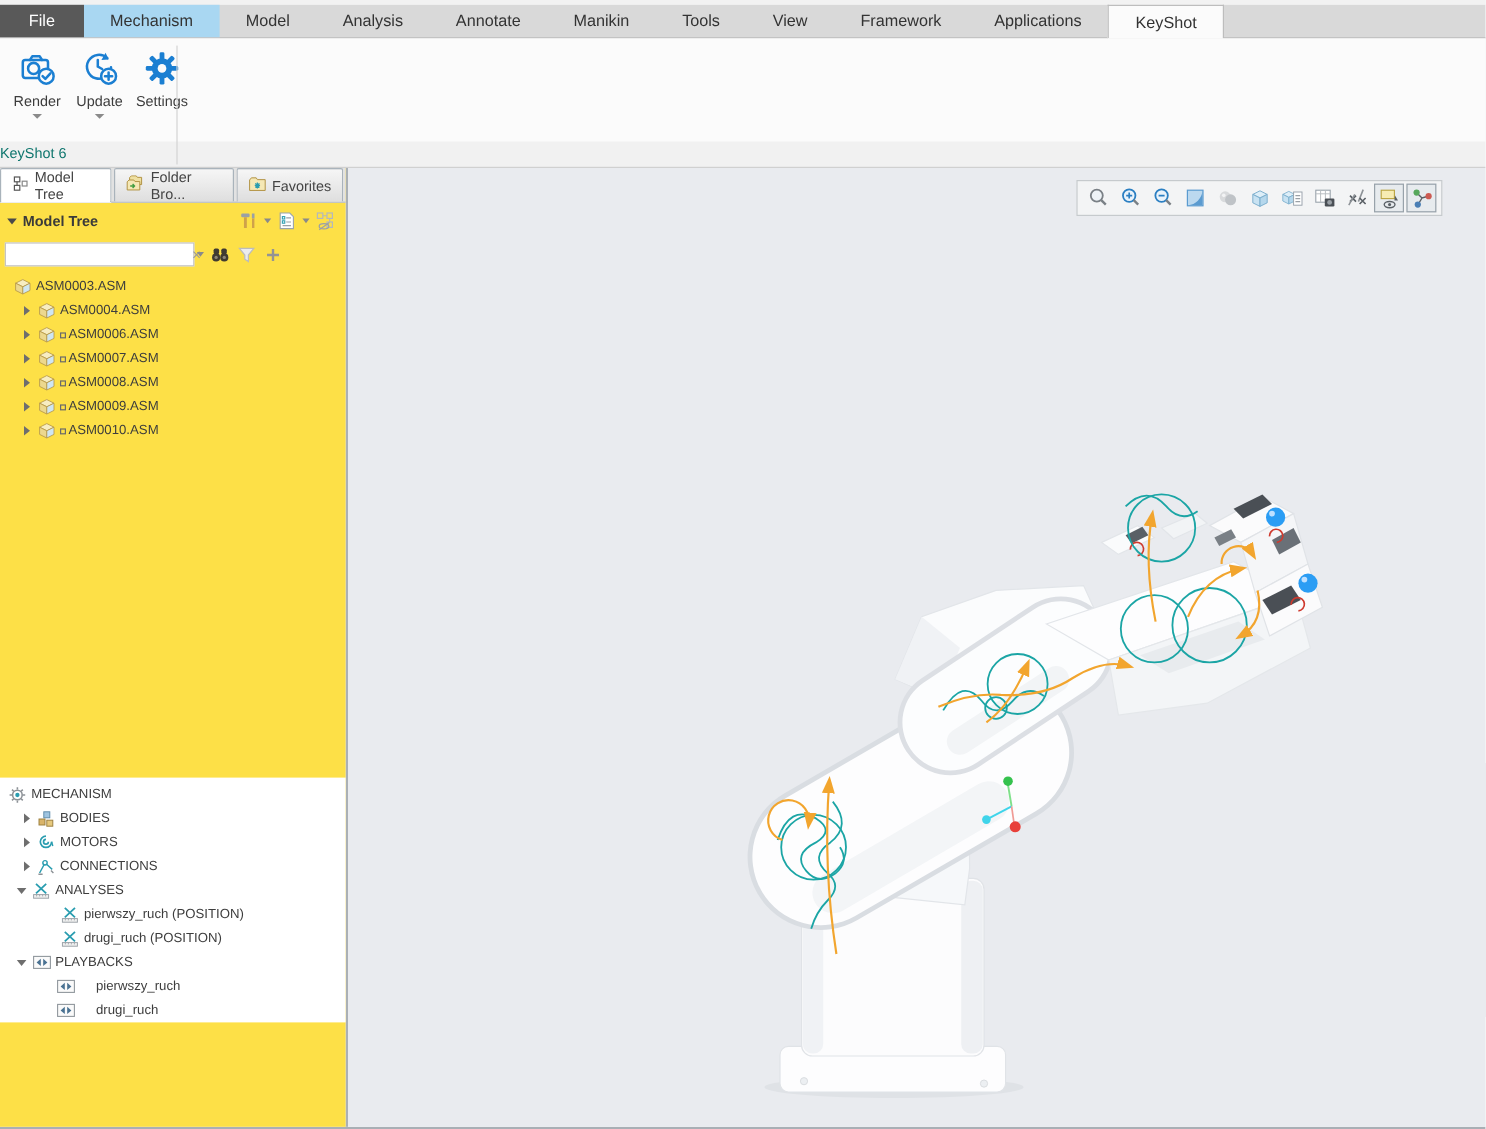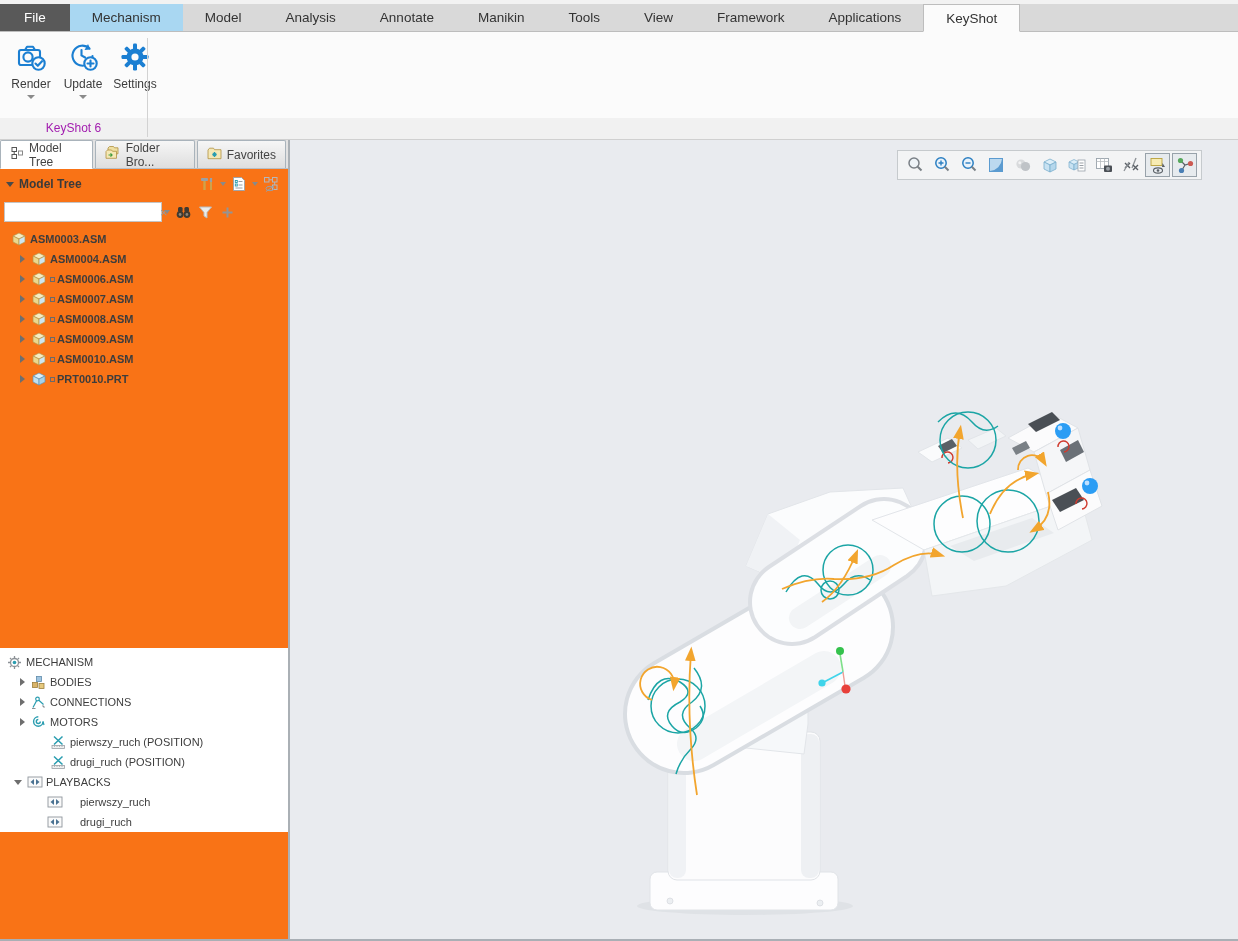--- a/index.html
+++ b/index.html
@@ -19,25 +19,25 @@
   .ribbonwrap { position:relative; background:#fbfbfb; }
   .ribbon { height:86px; display:flex; }
   .rgroup { display:flex; padding:4px 6px 0 8px; gap:6px; }
   .rbtn { width:46px; display:flex; flex-direction:column; align-items:center; padding-top:4px; }
   .rbtn .ricon { height:34px; display:flex; align-items:center; justify-content:center; }
   .rbtn .rlabel { font-size:12px; color:#3c3c3c; margin-top:3px; }
   .rbtn .caret { margin-top:4px; width:0; height:0; border-left:4px solid transparent; border-right:4px solid transparent; border-top:4px solid #8a8a8a; }
   .rbtn .caret.none { border:none; height:4px; }
   .vsep { position:absolute; left:147px; top:6px; bottom:3px; width:1px; background:#d2d2d2; }
   .groupstrip { height:22px; background:#f1f1f1; position:relative; border-bottom:1px solid #d0d0d0; }
-  .grouplabel { position:absolute; left:0; width:147px; text-align:center; font-size:12px; color:#a21caf; line-height:21px; }
+  .grouplabel { position:absolute; left:0; width:147px; font-size:12px; color:#0f766e; line-height:21px; }
 
   
   .main { height:801px; display:flex; border-bottom:2px solid #a9afb5; }
-  .panel { width:288px; background:#f97316; position:relative; flex:none; }
+  .panel { width:288px; background:#fde047; position:relative; flex:none; }
   .divider { width:2px; background:#aab0b5; flex:none; }
   .viewport { flex:1; position:relative; background:#e9ebef; overflow:hidden; }
 
   
   .ptabs { height:29px; background:#e2e2e2; display:flex; align-items:flex-end; padding-left:0; border-bottom:1px solid #b9bfc5; }
   .ptab { height:28px; display:flex; align-items:center; gap:5px; padding:0 9px; font-size:12px; color:#444;
           background:linear-gradient(#f6f6f6,#dedede); border:1px solid #a9b3bb; border-bottom:none; border-radius:2px 2px 0 0; margin-right:2px; }
   .ptab.active { background:#fff; height:29px; margin-bottom:-1px; border-bottom:1px solid #fff; z-index:2; }
 
   
@@ -47,21 +47,21 @@
   .hicon { display:flex; align-items:center; justify-content:center; width:22px; height:22px; }
   .tri-down { width:0; height:0; border-left:4px solid transparent; border-right:4px solid transparent; border-top:5px solid #4a4a4a; }
   .tri-mini { width:0; height:0; border-left:3.5px solid transparent; border-right:3.5px solid transparent; border-top:4px solid #8a8a8a; margin:0 2px; }
   .searchrow { height:26px; display:flex; align-items:center; padding:0 4px; }
   .sbox { width:158px; height:20px; border:1px solid #c4c4c4; background:#fff; display:flex; align-items:center; }
   .sbox input { flex:1; border:none; outline:none; height:16px; font-size:11px; padding:0 4px; font-family:"Liberation Sans",sans-serif; }
   .clr { color:#9a9a9a; font-size:13px; padding:0 5px; line-height:1; }
   .srow-icon { display:flex; align-items:center; justify-content:center; width:22px; height:22px; }
 
   
-  .tree { padding-top:4px;font-weight:bold; }
+  .tree { padding-top:4px; }
   .trow { display:flex; align-items:center; height:20px; font-size:11px; color:#3d3d3d; white-space:nowrap; }
   .trow .arrow { width:16px; display:flex; justify-content:center; flex:none; }
   .arr-c { width:0; height:0; border-top:4px solid transparent; border-bottom:4px solid transparent; border-left:5px solid #6e6e6e; }
   .arr-e { width:0; height:0; border-left:4px solid transparent; border-right:4px solid transparent; border-top:5px solid #6e6e6e; }
   .ticon { width:17px; display:flex; justify-content:center; flex:none; margin-right:3px; }
   .marker { width:5px; height:5px; border:1px solid #6a6a6a; display:inline-block; margin-right:2px; flex:none; }
   .p10 { padding-left:10px; } .p14 { padding-left:14px; } .p6 { padding-left:6px; }
   .p50 { padding-left:50px;align-items:center; } .p46 { padding-left:46px;gap:14px; }
 
   .mech { position:absolute; left:0; right:0; top:508px; }
@@ -345,34 +345,20 @@
           <span class="ticon">
             <svg width="14" height="14" viewBox="0 0 14 14" stroke="#b5974a" stroke-width="0.7">
               <polygon points="7,1 13,4 7,7 1,4" fill="#f7edc2"></polygon>
                 <polygon points="1,4 7,7 7,13 1,10" fill="#ecd88e"></polygon>
                 <polygon points="13,4 7,7 7,13 13,10" fill="#cfe6f2"></polygon>
             </svg>
           </span>
           <span class="marker"></span>
           <span>ASM0010.ASM</span>
         </div>
-        <div class="trow p14">
-          <span class="arrow">
-              <span class="arr-c"></span>
-            </span>
-          <span class="ticon">
-            <svg width="14" height="14" viewBox="0 0 14 14" stroke="#5f93b5" stroke-width="0.7">
-              <polygon points="7,1 13,4 7,7 1,4" fill="#ddeffa"></polygon>
-                <polygon points="1,4 7,7 7,13 1,10" fill="#bfe0f2"></polygon>
-                <polygon points="13,4 7,7 7,13 13,10" fill="#a6d2ea"></polygon>
-            </svg>
-          </span>
-          <span class="marker"></span>
-          <span>PRT0010.PRT</span>
-        </div>
       </div>
 
       <div class="mech">
         <div class="mechrows">
           <div class="trow p6">
             <span class="ticon">
               <svg width="15" height="15" viewBox="0 0 15 15" fill="none">
                 <circle cx="7.5" cy="7.5" r="4" stroke="#8c9196" stroke-width="1.3"></circle>
                 <g stroke="#8c9196" stroke-width="1.3">
                   <path d="M7.5 1 v2 M7.5 12 v2 M1 7.5 h2 M12 7.5 h2 M3 3 l1.4 1.4 M10.6 10.6 l1.4 1.4 M12 3 l-1.4 1.4 M4.4 10.6 L3 12"></path>
@@ -393,40 +379,53 @@
                 <rect x="8" y="8.5" width="5" height="5" fill="#e6c97e" stroke="#9c7f3e" stroke-width="0.8"></rect>
               </svg>
             </span>
             <span>BODIES</span>
           </div>
           <div class="trow p14">
             <span class="arrow">
                 <span class="arr-c"></span>
               </span>
             <span class="ticon">
+              <svg width="15" height="15" viewBox="0 0 15 15" fill="none" stroke="#2a9db0" stroke-width="1.4">
+                <path d="M12 6.5 a4.7 4.7 0 1 1 -4.7 -4.7"></path>
+                <path d="M9.3 6.5 a2 2 0 1 1 -2 -2"></path>
+                <path d="M12 6.5 l1 3.5" stroke-width="1.2"></path>
+              </svg>
+            </span>
+            <span>MOTORS</span>
+          </div>
+          <div class="trow p14">
+            <span class="arrow">
+                <span class="arr-c"></span>
+              </span>
+            <span class="ticon">
               <svg width="15" height="15" viewBox="0 0 15 15" fill="none" stroke="#2a9db0" stroke-width="1.2">
                 <path d="M2 12.5 L6.5 4 L12.5 9.5"></path>
                 <circle cx="6.5" cy="4" r="1.8" fill="#fff"></circle>
                 <path d="M1 13.5 h3.5 M11.5 10.5 l2 2" stroke="#8c9196"></path>
               </svg>
             </span>
             <span>CONNECTIONS</span>
           </div>
-          <div class="trow p14">
+          <div class="trow p10">
             <span class="arrow">
-                <span class="arr-c"></span>
+                <span class="arr-e"></span>
               </span>
             <span class="ticon">
-              <svg width="15" height="15" viewBox="0 0 15 15" fill="none" stroke="#2a9db0" stroke-width="1.4">
-                <path d="M12 6.5 a4.7 4.7 0 1 1 -4.7 -4.7"></path>
-                <path d="M9.3 6.5 a2 2 0 1 1 -2 -2"></path>
-                <path d="M12 6.5 l1 3.5" stroke-width="1.2"></path>
-              </svg>
-            </span>
-            <span>MOTORS</span>
+              <svg width="15" height="15" viewBox="0 0 15 15">
+                <path d="M3 1.5 L11.5 9.5 M11.5 1.5 L3 9.5" stroke="#2a9db0" stroke-width="1.5" fill="none"></path>
+                <rect x="1" y="10.5" width="12.5" height="3" fill="#f0f0f0" stroke="#9aa0a6" stroke-width="0.8"></rect>
+                <path d="M3.5 10.5 v1.5 M6 10.5 v1.5 M8.5 10.5 v1.5 M11 10.5 v1.5" stroke="#9aa0a6" stroke-width="0.7"></path>
+              </svg>
+            </span>
+            <span>ANALYSES</span>
           </div>
           <div class="trow p50">
             <span class="ticon">
               <svg width="15" height="15" viewBox="0 0 15 15">
                 <path d="M3 1.5 L11.5 9.5 M11.5 1.5 L3 9.5" stroke="#2a9db0" stroke-width="1.5" fill="none"></path>
                 <rect x="1" y="10.5" width="12.5" height="3" fill="#f0f0f0" stroke="#9aa0a6" stroke-width="0.8"></rect>
                 <path d="M3.5 10.5 v1.5 M6 10.5 v1.5 M8.5 10.5 v1.5 M11 10.5 v1.5" stroke="#9aa0a6" stroke-width="0.7"></path>
               </svg>
             </span>
             <span>pierwszy_ruch (POSITION)</span>

